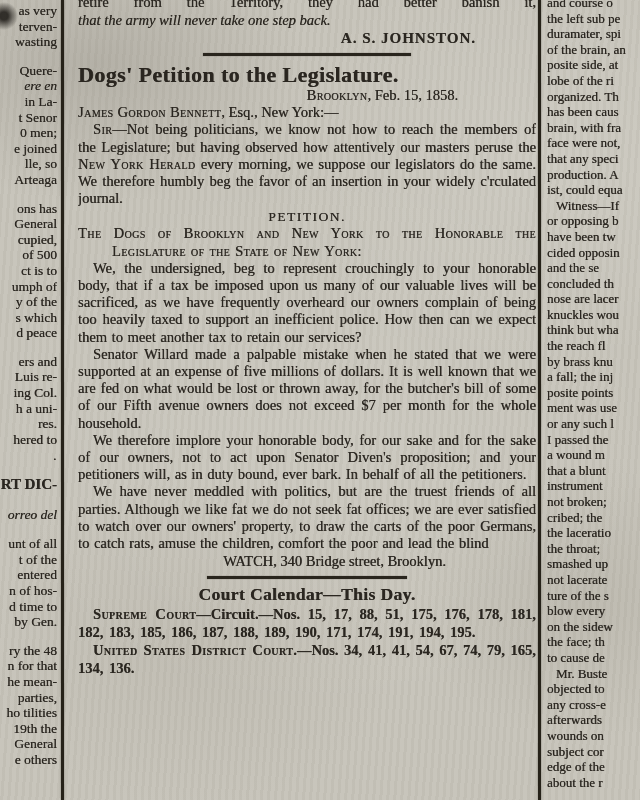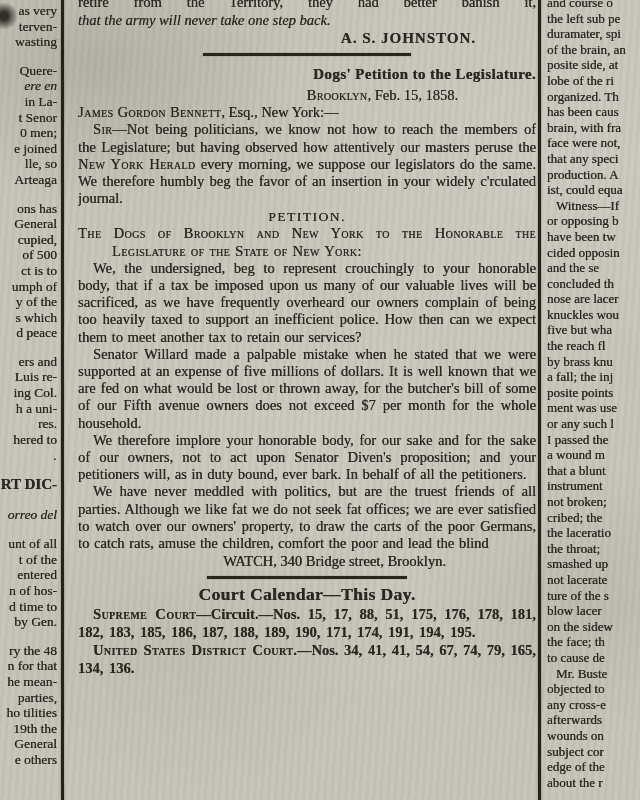--- a/index.html
+++ b/index.html
@@ -42,21 +42,21 @@
   .para.indent{text-indent:15px;}
   .para.hang{padding-left:34px;text-indent:-34px;}
   .cut-top{margin-top:-6px;font-size:14.5px;line-height:17.2px;text-align:justify;
     text-align-last:justify;text-shadow:0.35px 0 0 rgba(42,38,32,.75);word-spacing:2px;}
   .italic-line{font-style:italic;font-size:14.5px;line-height:18px;
     text-shadow:0.3px 0 0 rgba(42,38,32,.7);}
   .sig-right{text-align:right;padding-right:60px;font-size:15px;line-height:19px;
     letter-spacing:1px;font-weight:bold;text-shadow:0.3px 0 0 rgba(42,38,32,.6);}
   .hrule{width:208px;height:2.6px;background:#29251d;margin:5px auto 4px auto;
     box-shadow:0 0 1px rgba(38,34,25,.8);}
-  .headline{margin:8px 0 1px 0;text-align:right;font-size:15px;line-height:21px;
+  .headline{margin:8px 0 1px 0;text-align:left;font-size:22px;line-height:21px;
     font-weight:bold;letter-spacing:0.4px;text-shadow:0.4px 0 0 rgba(42,38,32,.8);}
   .dateline{text-align:right;padding-right:78px;font-size:14.5px;line-height:18px;
     text-shadow:0.35px 0 0 rgba(42,38,32,.75);}
   .salutation{font-size:14.5px;line-height:17.5px;text-shadow:0.35px 0 0 rgba(42,38,32,.75);}
   .petition-heading{text-align:center;font-size:13.5px;line-height:17px;letter-spacing:1.5px;
     margin-top:1px;text-shadow:0.35px 0 0 rgba(42,38,32,.75);}
   .sig-watch{text-align:center;padding-left:55px;font-size:14.5px;line-height:18px;
     text-shadow:0.4px 0 0 rgba(42,38,32,.8);}
   .hrule2{width:200px;margin-top:6px;margin-bottom:5px;}
   .cc-head{margin:0 0 1px 0;text-align:center;font-size:17.5px;line-height:20px;
@@ -171,39 +171,39 @@
       <div class="frag-line">production.  A</div>
       <div class="frag-line">ist, could equa</div>
       <div class="frag-line ind">Witness—If</div>
       <div class="frag-line">or opposing b</div>
       <div class="frag-line">have been tw</div>
       <div class="frag-line">cided opposin</div>
       <div class="frag-line">and  the  se</div>
       <div class="frag-line">concluded  th</div>
       <div class="frag-line">nose are lacer</div>
       <div class="frag-line">knuckles wou</div>
-      <div class="frag-line">five but wha</div>
+      <div class="frag-line">think but wha</div>
       <div class="frag-line">the reach fl</div>
       <div class="frag-line">by brass knu</div>
       <div class="frag-line">a fall; the inj</div>
       <div class="frag-line">posite points</div>
       <div class="frag-line">ment was use</div>
       <div class="frag-line">or any such l</div>
       <div class="frag-line">I passed the</div>
       <div class="frag-line">a wound m</div>
       <div class="frag-line">that a blunt</div>
       <div class="frag-line">instrument</div>
       <div class="frag-line">not broken;</div>
       <div class="frag-line">cribed; the</div>
       <div class="frag-line">the laceratio</div>
       <div class="frag-line">the throat;</div>
       <div class="frag-line">smashed up</div>
       <div class="frag-line">not lacerate</div>
       <div class="frag-line">ture of the s</div>
-      <div class="frag-line">blow lacer</div>
+      <div class="frag-line">blow every</div>
       <div class="frag-line">on the sidew</div>
       <div class="frag-line">the face; th</div>
       <div class="frag-line">to cause de</div>
       <div class="frag-line ind">Mr. Buste</div>
       <div class="frag-line">objected to</div>
       <div class="frag-line">any cross-e</div>
       <div class="frag-line">afterwards</div>
       <div class="frag-line">wounds on</div>
       <div class="frag-line">subject cor</div>
       <div class="frag-line">edge of the</div>

